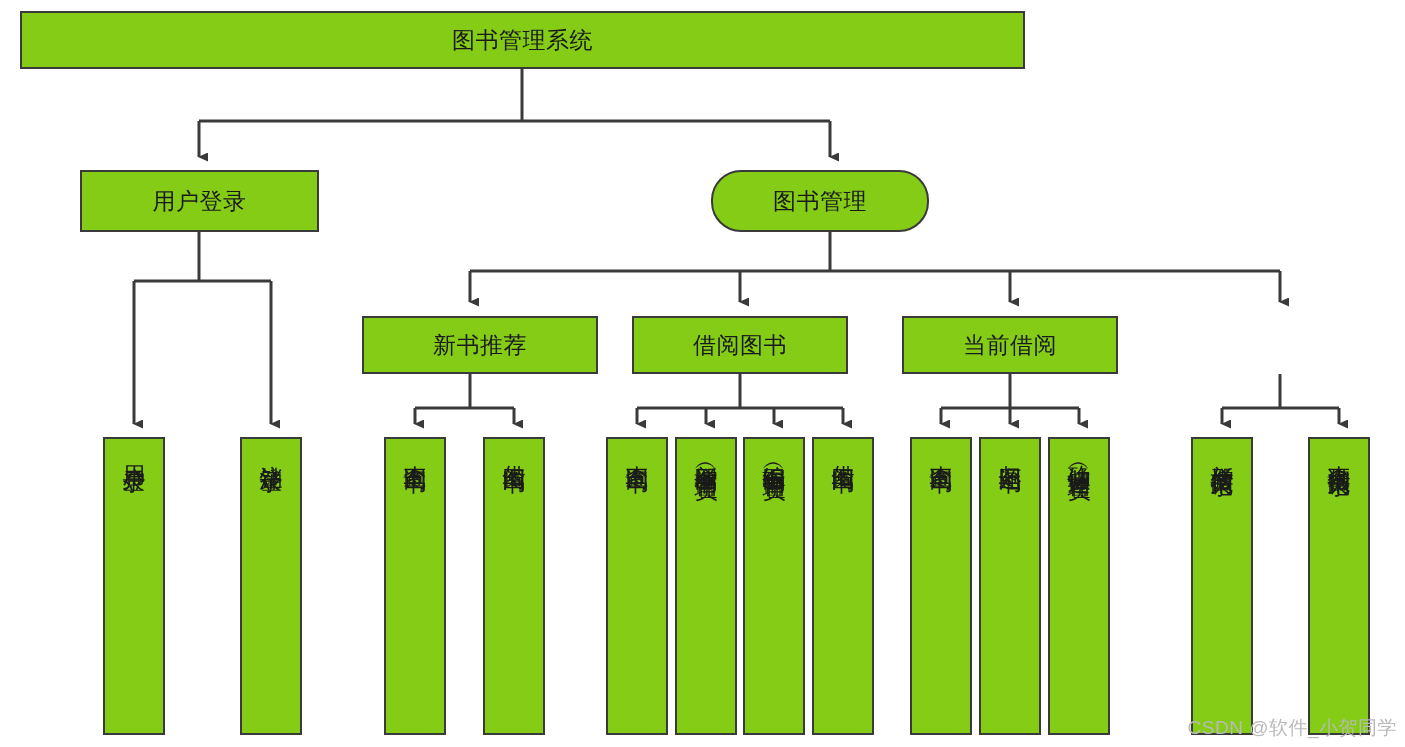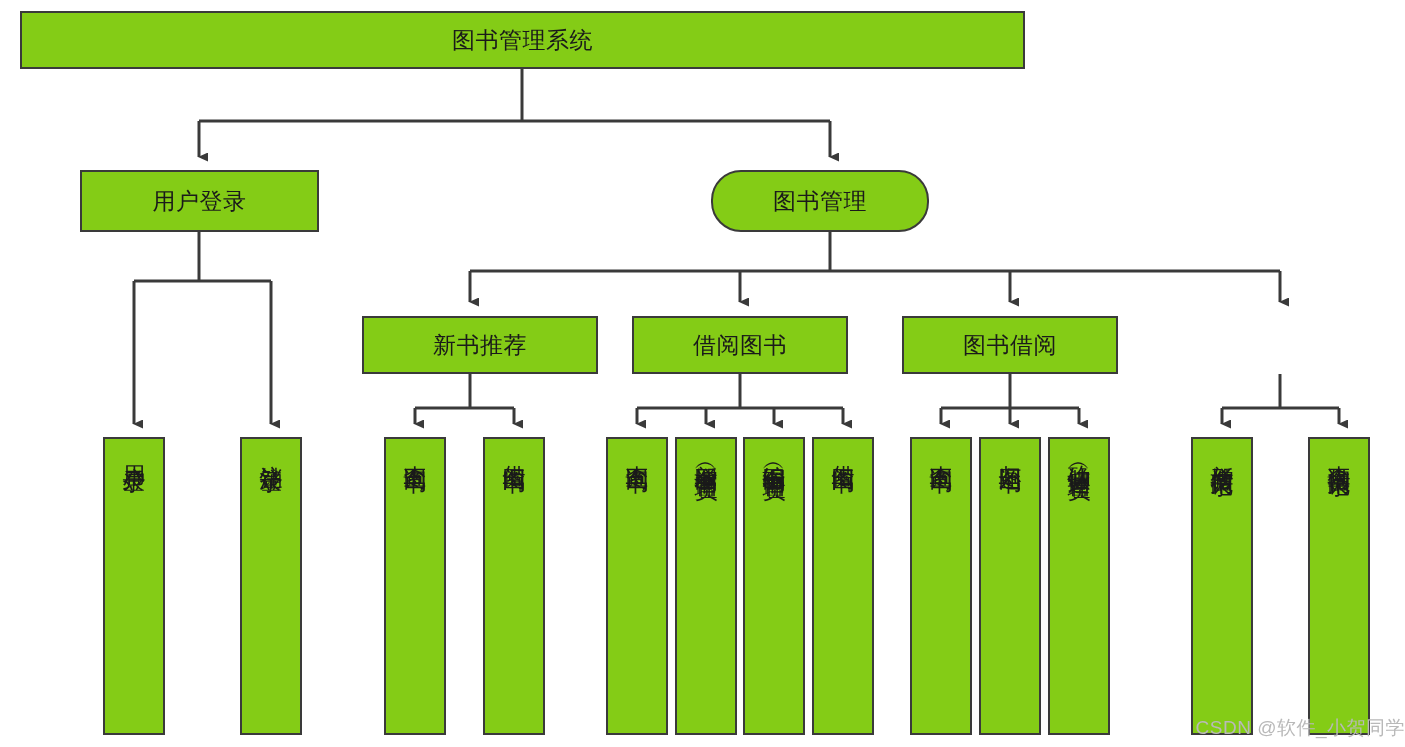--- a/index.html
+++ b/index.html
@@ -54,21 +54,21 @@
   .node.vertical .label {
     writing-mode: vertical-rl;
     text-orientation: upright;
     font-size: 23px;
     line-height: 1.0;
     letter-spacing: 2px;
     margin: 0 auto;
   }
   .watermark {
     position: absolute;
-    right: 0;
+    right: 8px;
     bottom: 6px;
     font-size: 19px;
     color: #b9b9b9;
     letter-spacing: 0.5px;
     white-space: nowrap;
   }
 </style>
 </head>
 <body>
 
@@ -136,21 +136,21 @@
     <span class="label">图书管理</span>
   </div>
 
   <div class="node horizontal" style="left:362px; top:316px; width:236px; height:58px;">
     <span class="label">新书推荐</span>
   </div>
   <div class="node horizontal" style="left:632px; top:316px; width:216px; height:58px;">
     <span class="label">借阅图书</span>
   </div>
   <div class="node horizontal" style="left:902px; top:316px; width:216px; height:58px;">
-    <span class="label">图书借阅</span>
+    <span class="label">当前借阅</span>
   </div>
 
   <div class="node vertical" style="left:103px; top:437px; width:62px; height:298px;">
     <span class="label">用户登录</span>
   </div>
   <div class="node vertical" style="left:240px; top:437px; width:62px; height:298px;">
     <span class="label">注销登录</span>
   </div>
 
   <div class="node vertical" style="left:384px; top:437px; width:62px; height:298px;">

